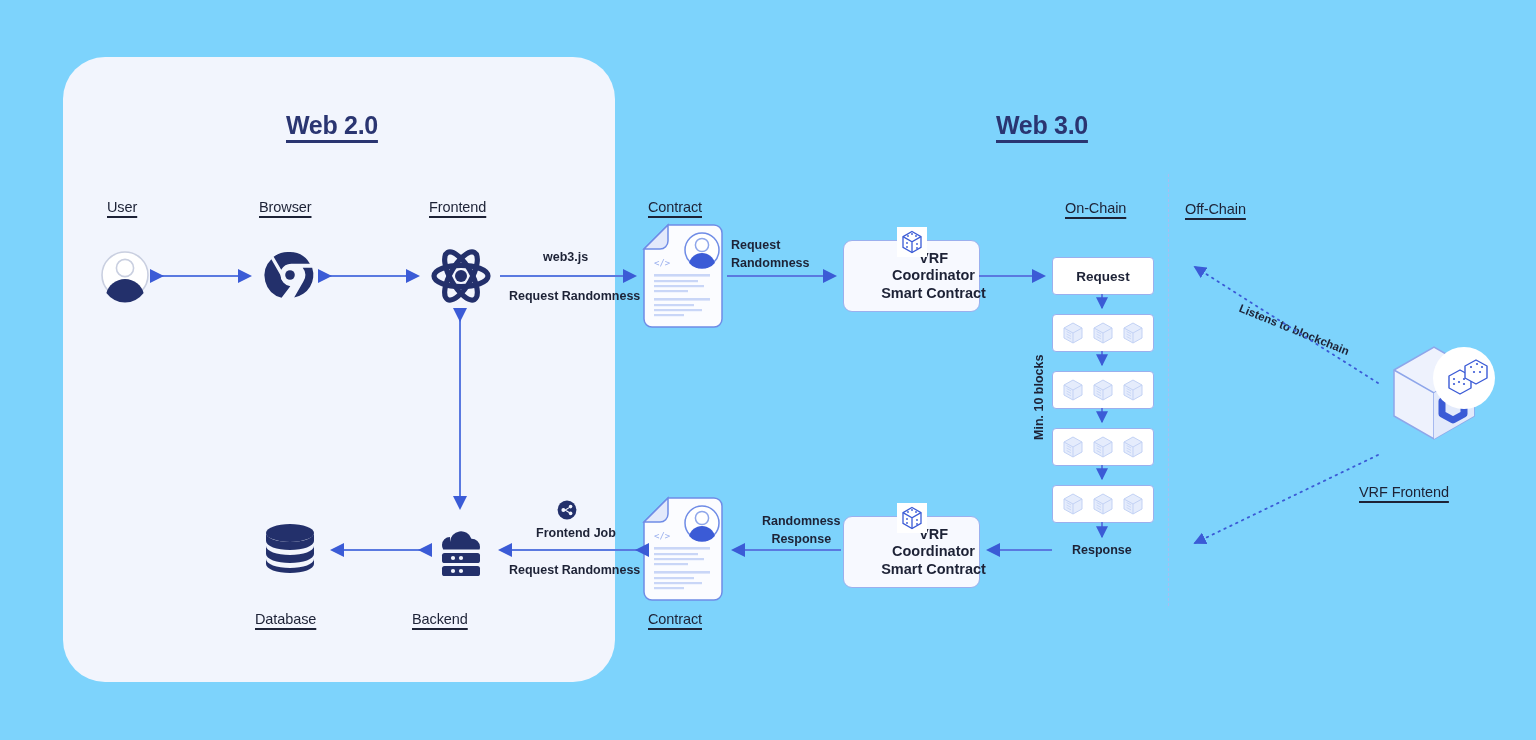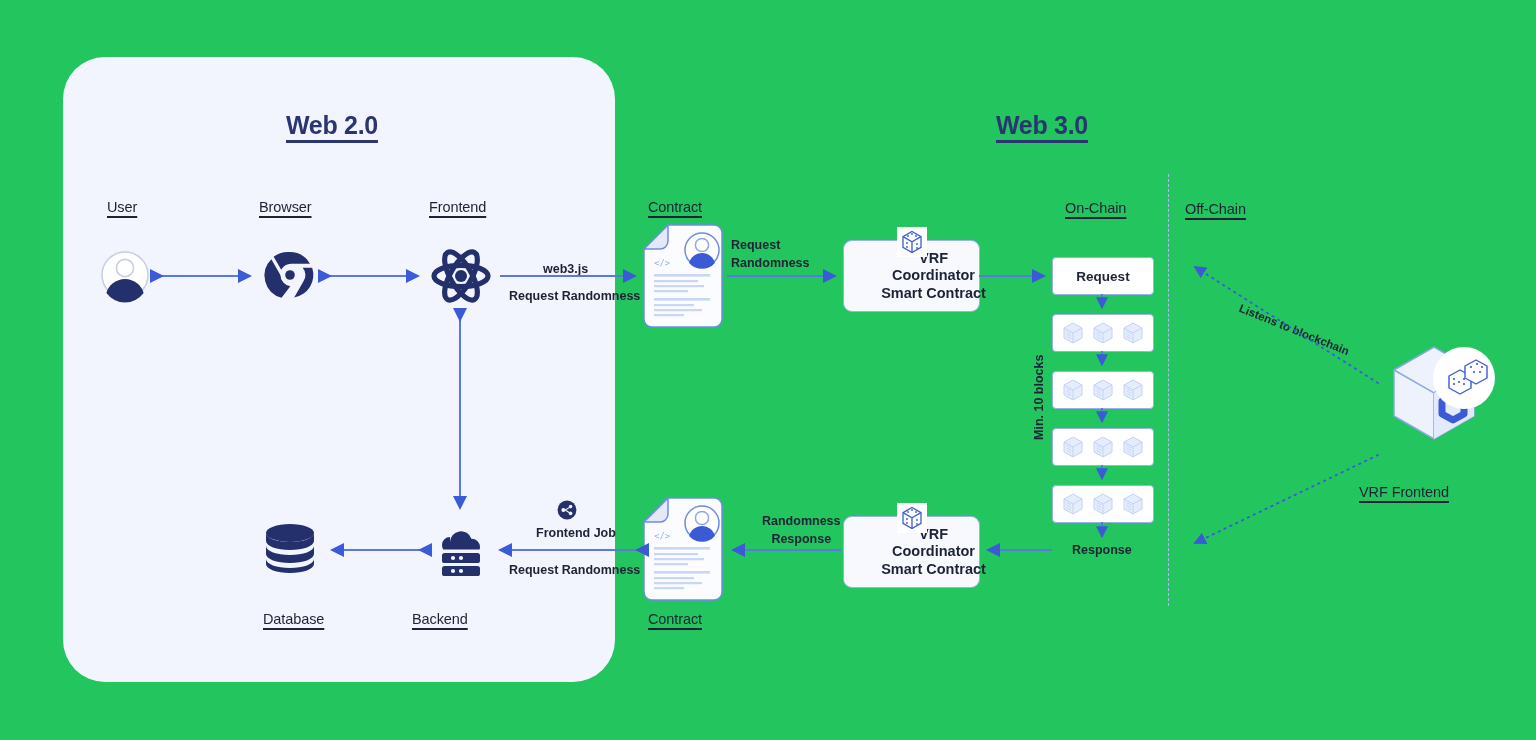--- a/index.html
+++ b/index.html
@@ -1,17 +1,17 @@
 <!DOCTYPE html>
 <html><head>
 <meta charset="utf-8">
 <style>
   html,body{margin:0;padding:0;background:#ffffff;}
   body{width:1536px;height:740px;font-family:"Liberation Sans",sans-serif;overflow:hidden;}
-  #stage{position:relative;width:1536px;height:740px;background:#22c55e;}
+  #stage{position:relative;width:1536px;height:740px;background:#7dd3fc;}
 
   .abs{position:absolute;}
 
   
   #web2-panel{left:63px;top:57px;width:552px;height:625px;background:#f2f5fd;border-radius:42px;}
 
   
   .section-title{font-size:25px;font-weight:bold;color:#2a3571;letter-spacing:-.3px;
     text-decoration:underline;text-underline-offset:6px;text-decoration-thickness:3px;white-space:nowrap;}
 
@@ -59,21 +59,21 @@
   <div class="abs section-title" style="left:286px;top:111px;">Web 2.0</div>
   <div class="abs section-title" style="left:996px;top:111px;">Web 3.0</div>
   <div class="abs node-label" style="left:1065px;top:200px;">On-Chain</div>
   <div class="abs node-label" style="left:1185px;top:201px;">Off-Chain</div>
 
   <div class="abs node-label" style="left:107px;top:199px;">User</div>
   <div class="abs node-label" style="left:259px;top:199px;">Browser</div>
   <div class="abs node-label" style="left:429px;top:199px;">Frontend</div>
   <div class="abs node-label" style="left:648px;top:199px;">Contract</div>
 
-  <div class="abs node-label" style="left:255px;top:611px;margin-left:8px;">Database</div>
+  <div class="abs node-label" style="left:255px;top:611px;">Database</div>
   <div class="abs node-label" style="left:412px;top:611px;">Backend</div>
   <div class="abs node-label" style="left:648px;top:611px;">Contract</div>
   <div class="abs node-label" style="left:1359px;top:484px;">VRF Frontend</div>
 
   <div class="abs" style="left:100px;top:249px;">
     <svg width="50" height="52" viewBox="0 0 50 52">
       <circle cx="25" cy="26" r="23" fill="#ffffff" stroke="#c9cfe0" stroke-width="1.6"></circle>
       <circle cx="25" cy="19" r="8.6" fill="none" stroke="#c9cfe0" stroke-width="1.6"></circle>
       <path d="M25 30 C34 30 42 36.5 43.6 44 A23 23 0 0 1 6.4 44 C8 36.5 16 30 25 30 Z" fill="#23306b"></path>
     </svg>
@@ -339,21 +339,21 @@
           <circle cx="118" cy="46" r="1.1"></circle>
         <circle cx="125" cy="29" r="1.1"></circle>
           <circle cx="131" cy="26" r="1.1"></circle>
           <circle cx="136" cy="29" r="1.1"></circle>
         <circle cx="128" cy="34" r="1.1"></circle>
           <circle cx="134" cy="34" r="1.1"></circle>
       </g>
     </svg>
   </div>
 
-  <div class="abs edge-label" style="left:543px;top:248px;margin-top:12px;">web3.js</div>
+  <div class="abs edge-label" style="left:543px;top:248px;">web3.js</div>
   <div class="abs edge-label" style="left:509px;top:287px;">Request Randomness</div>
 
   <div class="abs edge-label" style="left:731px;top:236px;">
     <div>Request</div>
     <div>Randomness</div>
   </div>
 
   <div class="abs edge-label" style="left:536px;top:524px;">Frontend Job</div>
   <div class="abs edge-label" style="left:509px;top:561px;">Request Randomness</div>
 

